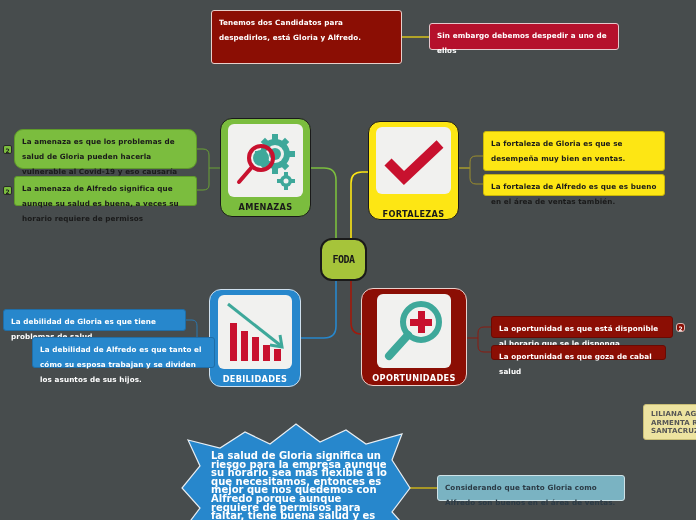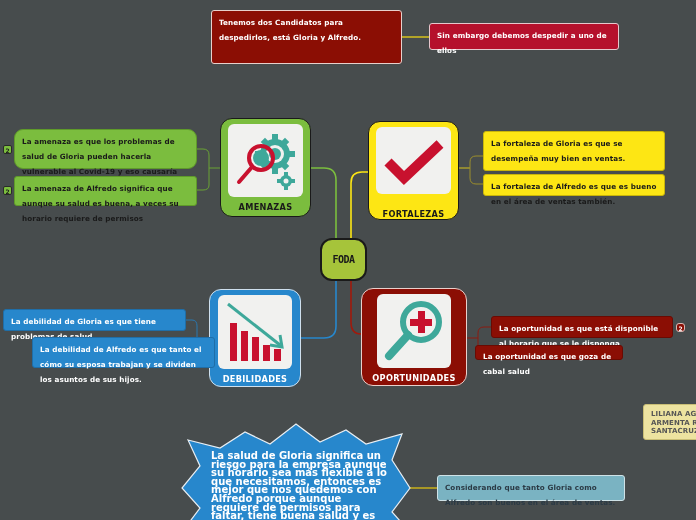--- a/index.html
+++ b/index.html
@@ -191,21 +191,21 @@
   <div>La debilidad de Gloria es que tiene problemas de salud.</div>
 </div>
 <div class="node n-blue" style="left:3px; top:337px; width:183px; height:31px;margin-left:29px;">
   <div>La debilidad de Alfredo es que tanto el cómo su esposa trabajan y se dividen los asuntos de sus hijos.</div>
 </div>
 
 <div class="node n-red2" style="left:491px; top:316px; width:182px; height:22px;">
   <div>La oportunidad es que está disponible al horario que se le disponga</div>
 </div>
 <div class="badge" style="left:676px; top:323px; background:#8b0e04; color:#fff; border:1px solid #d9b8b4; border-radius:3px;">2</div>
-<div class="node n-red2" style="left:475px; top:345px; width:148px; height:15px; padding-top:3px;">
+<div class="node n-red2" style="left:491px; top:345px; width:175px; height:15px; padding-top:3px;">
   <div>La oportunidad es que goza de cabal salud</div>
 </div>
 
 <div class="node n-cream" style="left:643px; top:404px; width:70px; height:36px; padding:5px 7px; line-height:8.6px;">
   <div>LILIANA AG</div>
   <div>ARMENTA R</div>
   <div>SANTACRUZ</div>
 </div>
 
 <svg class="abs" style="left:180px; top:422px;" width="232" height="98" viewBox="0 0 232 98">

